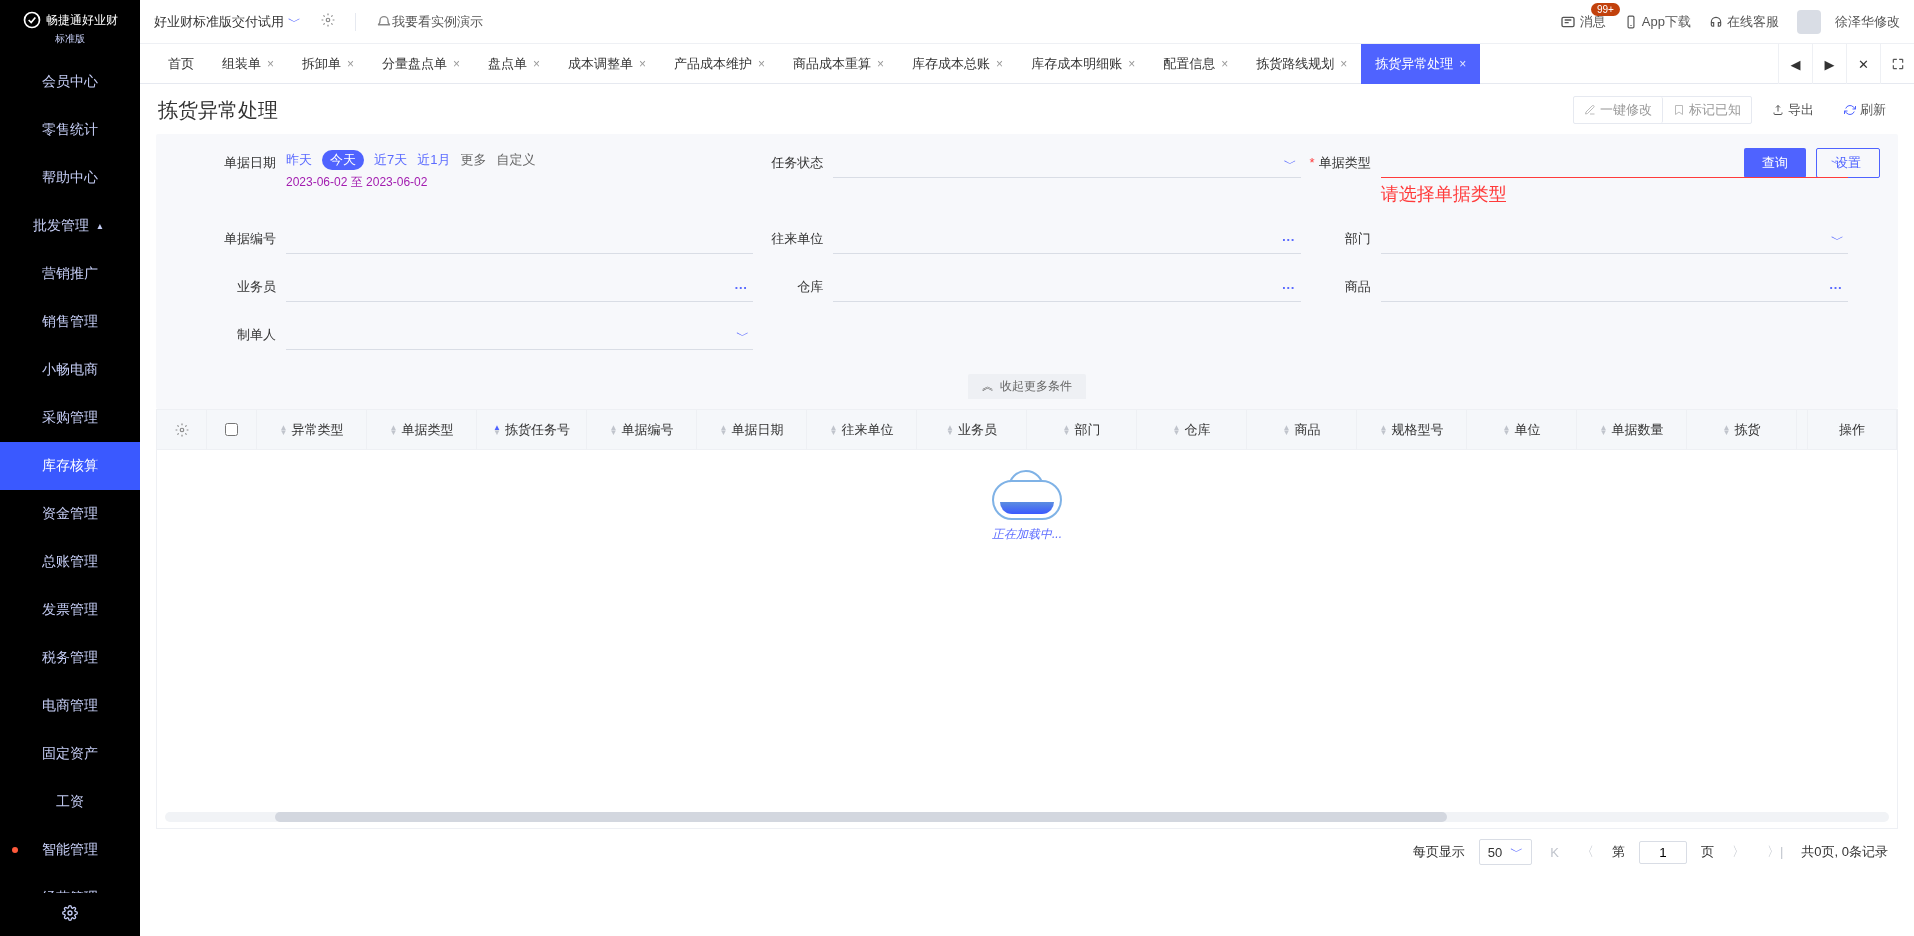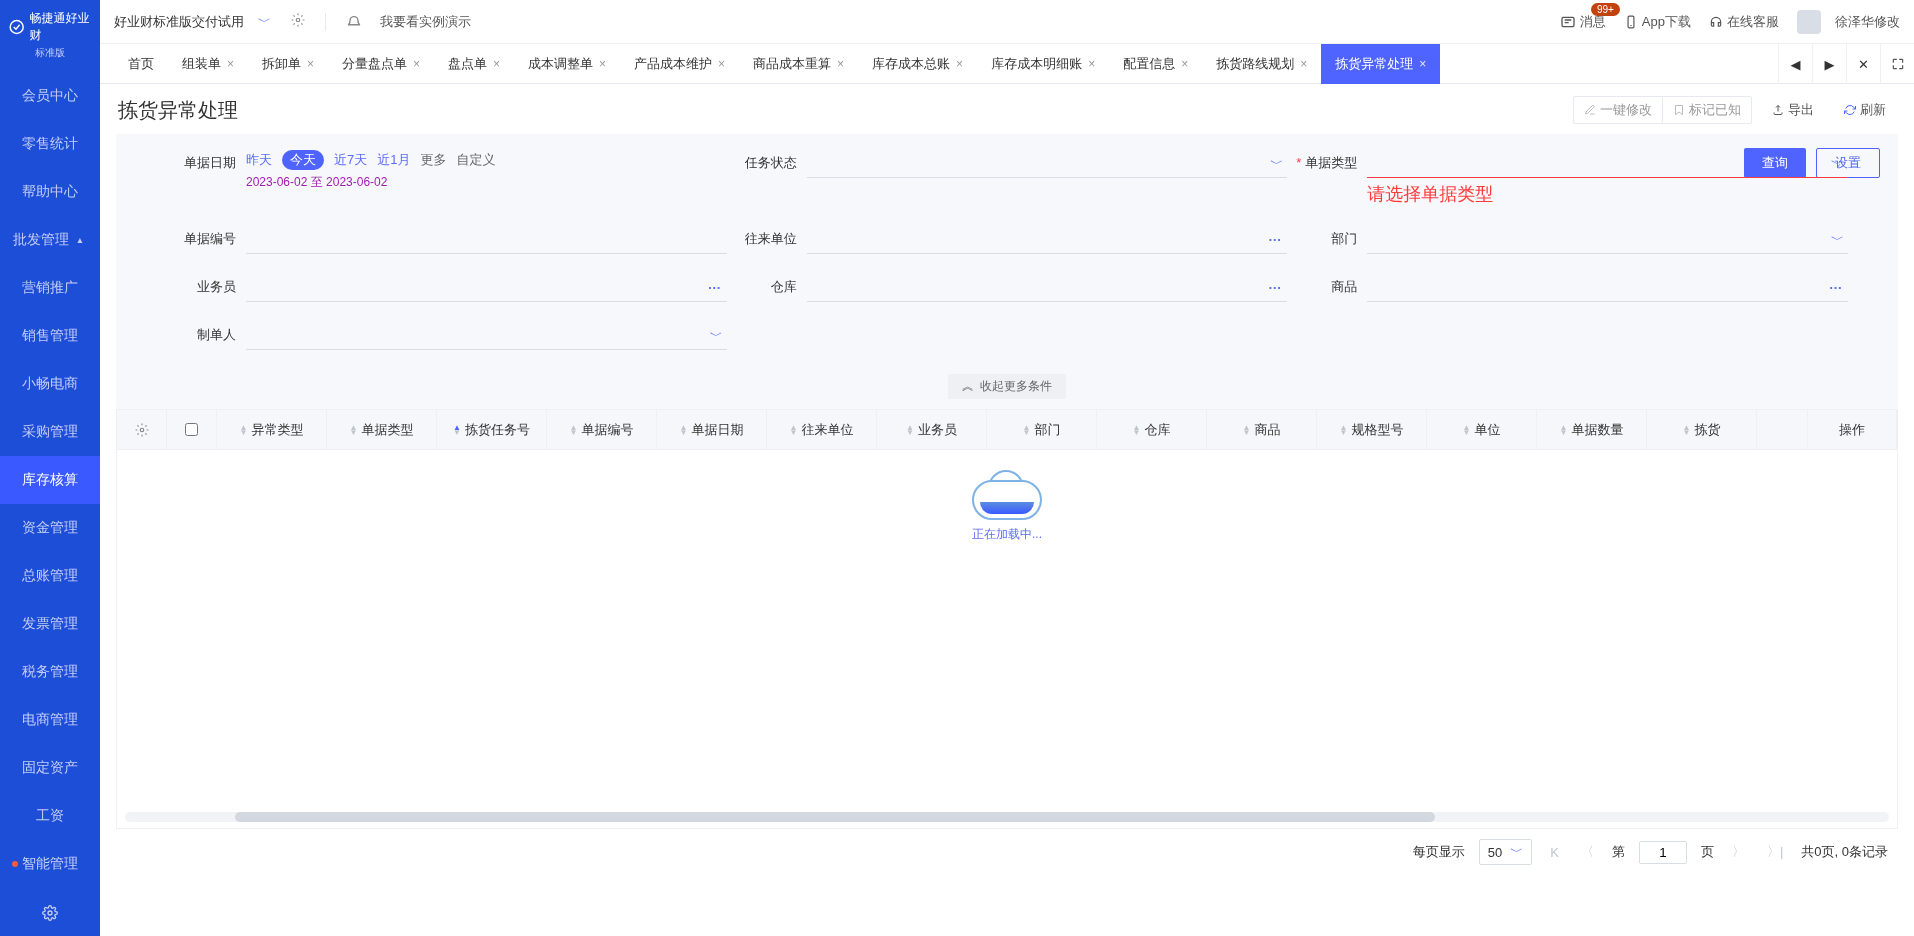--- a/index.html
+++ b/index.html
@@ -1,40 +1,40 @@
 <!DOCTYPE html>
 <html><head>
 <meta charset="utf-8">
 <style>
 * { margin: 0; padding: 0; box-sizing: border-box; font-family: "Microsoft YaHei", -apple-system, sans-serif; }
 body { background: #f5f7fa; font-size: 13px; color: #333; overflow: hidden; width:1914px; height:936px;}
 .layout { display: flex; height: 936px; }
 
 
-.sidebar { width: 100px; background: #1d4ed8; color: #c5cdf5; display: flex; flex-direction: column; }
+.sidebar { width: 140px; background: #000000; color: #c5cdf5; display: flex; flex-direction: column; }
 .logo-area { padding: 10px 8px 6px; display: flex; flex-direction: column; align-items:center; }
 .logo-row { display:flex; align-items:center; gap:4px; color:#fff;}
 .logo-row svg { width:20px; height:20px;}
 .logo-text { font-size:12px; color:#fff;}
 .logo-sub { font-size:10px; color:#c5cdf5; margin-top:2px;}
 .nav { flex:1; overflow-y:auto; padding-top:6px;}
 .nav::-webkit-scrollbar{width:0;}
 .nav-item { height:48px; display:flex; align-items:center; justify-content:center; font-size:14px; position:relative; cursor:pointer;}
 .nav-item.active { background:#3a59ff; color:#fff;}
 .nav-item.has-arrow::after{content:"▲"; transform:scale(0.6); margin-left:4px;}
 .nav-item.dot::before{content:""; width:6px;height:6px;border-radius:50%; background:#ff5a3c; position:absolute; left:12px;}
 .gear-foot { text-align:center; padding:12px; color:#c5cdf5;}
 
 
 .main { flex:1; display:flex; flex-direction:column; background:#fff;}
 
 .topbar { height:44px; display:flex; align-items:center; padding:0 14px; border-bottom:1px solid #eef0f4; gap:20px;}
-.prod-sel { display:flex; align-items:center; gap:14px; color:#333;text-align:center;}
+.prod-sel { display:flex; align-items:center; gap:4px; color:#333;text-align:center;}
 .prod-sel .chev{ color:#5b6bff;}
-.demo-link{ display:flex; align-items:center; gap:18px; color:#555;}
+.demo-link{ display:flex; align-items:center; gap:0; color:#555;}
 .topbar-spacer{flex:1;}
 .top-icons{ display:flex; align-items:center; gap:18px; color:#555; font-size:13px;}
 .msg-wrap{ position:relative; display:flex; align-items:center; gap:4px;}
 .badge{ position:absolute; top:-10px; right:-14px; background:#c2410c; color:#fff; font-size:10px; border-radius:10px; padding:1px 6px;}
 .avatar{ width:24px;height:24px; background:#d9dde5; border-radius:4px;}
 
 
 .tabs { height:40px; display:flex; align-items:flex-start; background:#fff; border-bottom:1px solid #e6e9f0; padding-left:14px; position:relative;}
 .tab{ display:flex; align-items:center; gap:6px; padding:0 14px; height:40px; cursor:pointer; white-space:nowrap; font-size:13px; color:#333;}
 .tab .x{ color:#999; font-size:12px;}
@@ -79,21 +79,21 @@
 
 .table-wrap{ margin:0 16px; border:1px solid #eef0f4; height:420px; position:relative; overflow:hidden; background:#fff;}
 .thead{ display:flex; background:#f5f7fa; height:40px; align-items:stretch; border-bottom:1px solid #eef0f4;}
 .th{ display:flex; align-items:center; justify-content:center; gap:4px; border-right:1px solid #eef0f4; font-size:13px; color:#333; position:relative;}
 .th .sort{ display:flex; flex-direction:column; line-height:5px; font-size:8px; color:#c0c4cc;}
 .th .sort .up.on{color:#4f63ff;}
 .th.gear{width:50px;}
 .th.chk{width:50px;}
 .th.op{width:90px; margin-left:auto; border-left:1px solid #eef0f4;}
 .th.col{width:110px; flex-shrink:0;}
-.loading{ position:absolute; top:60px; left:50%; transform:translateX(-50%); text-align:center;}
+.loading{ position:absolute; top:60px; left:50%; transform:translateX(-50%); text-align:center;font-style:italic;}
 .cloud{ width:70px; height:50px; position:relative; margin:0 auto 6px;}
 .cloud-body{ width:70px; height:40px; background:#fff; border:2px solid #7fb2e6; border-radius:30px; position:absolute; bottom:0;}
 .cloud-top{ width:36px;height:36px; background:#fff; border:2px solid #7fb2e6; border-radius:50%; position:absolute; top:0; left:16px;}
 .wave{ position:absolute; bottom:6px; left:8px; right:8px; height:12px; background:linear-gradient(#5b8de0,#3a59ff); border-radius:0 0 20px 20px;}
 .loading-text{ color:#5b6bff; font-size:12px;}
 .hscroll{ position:absolute; left:8px; right:8px; bottom:6px; height:10px; background:#f1f3f6; border-radius:6px;}
 .hscroll .thumb{ position:absolute; left:110px; width:68%; top:0; bottom:0; background:#d3d7df; border-radius:6px;}
 
 
 .footer{ display:flex; align-items:center; justify-content:flex-end; gap:14px; padding:10px 26px; font-size:13px; color:#333;}

